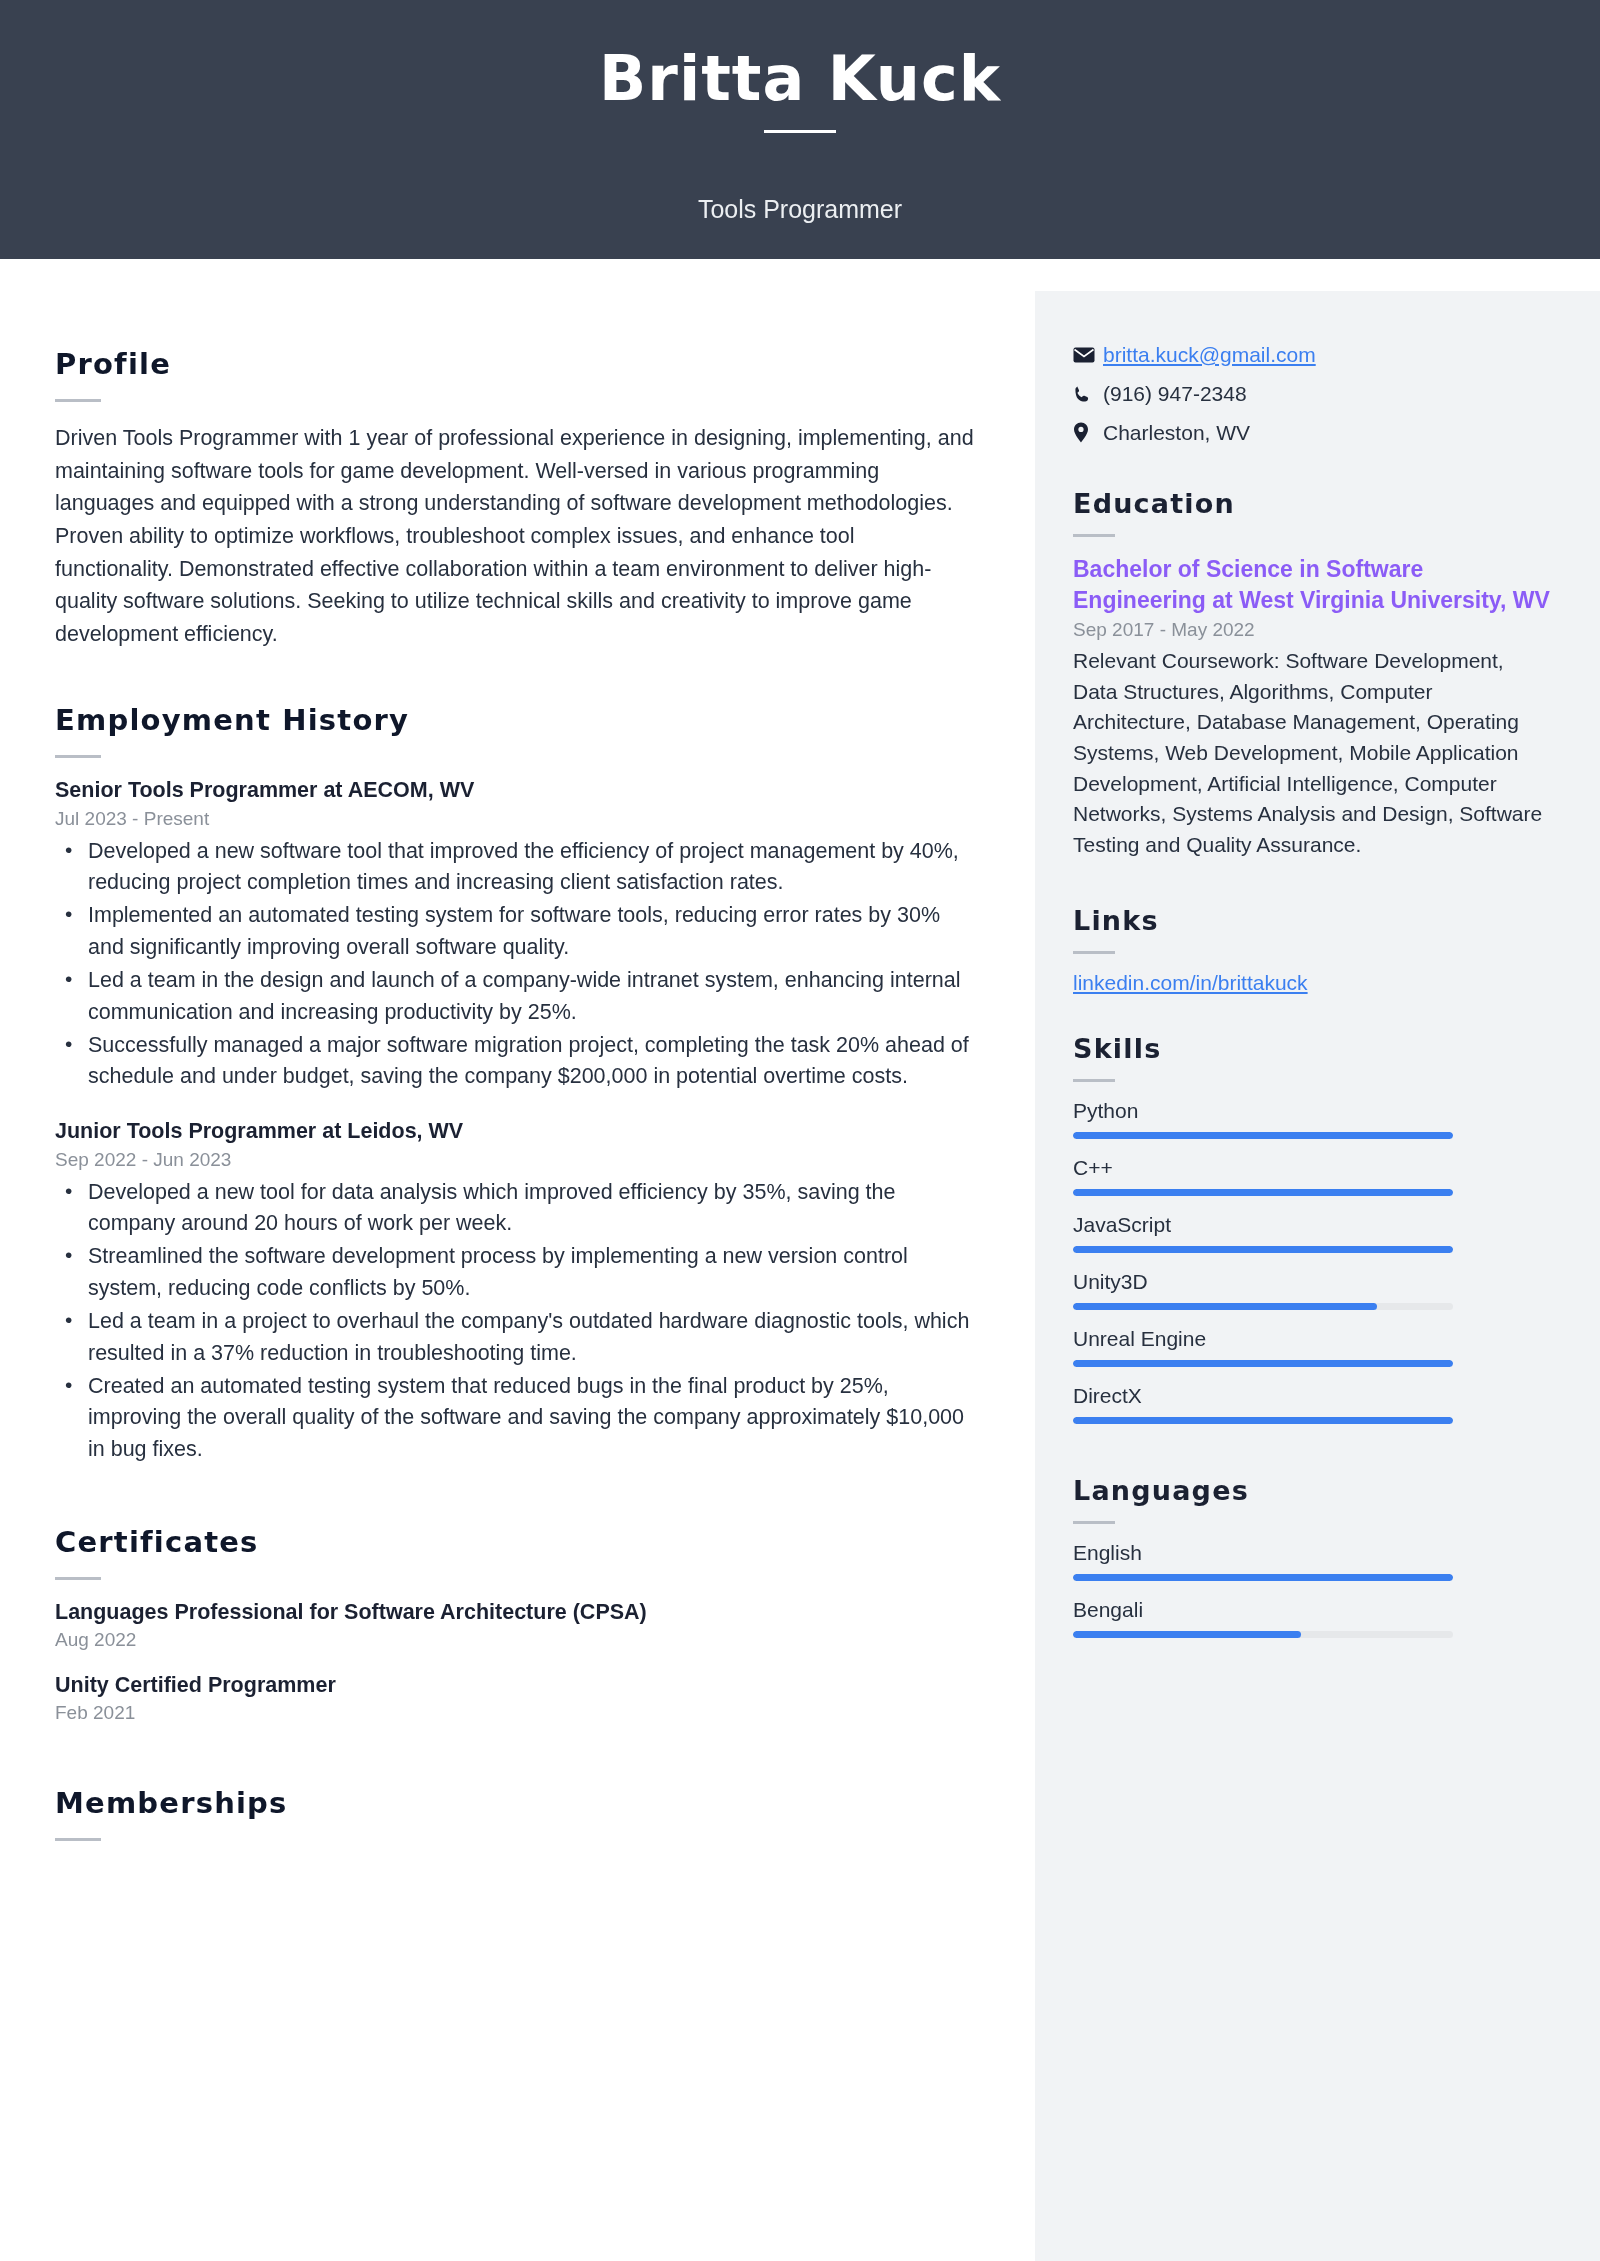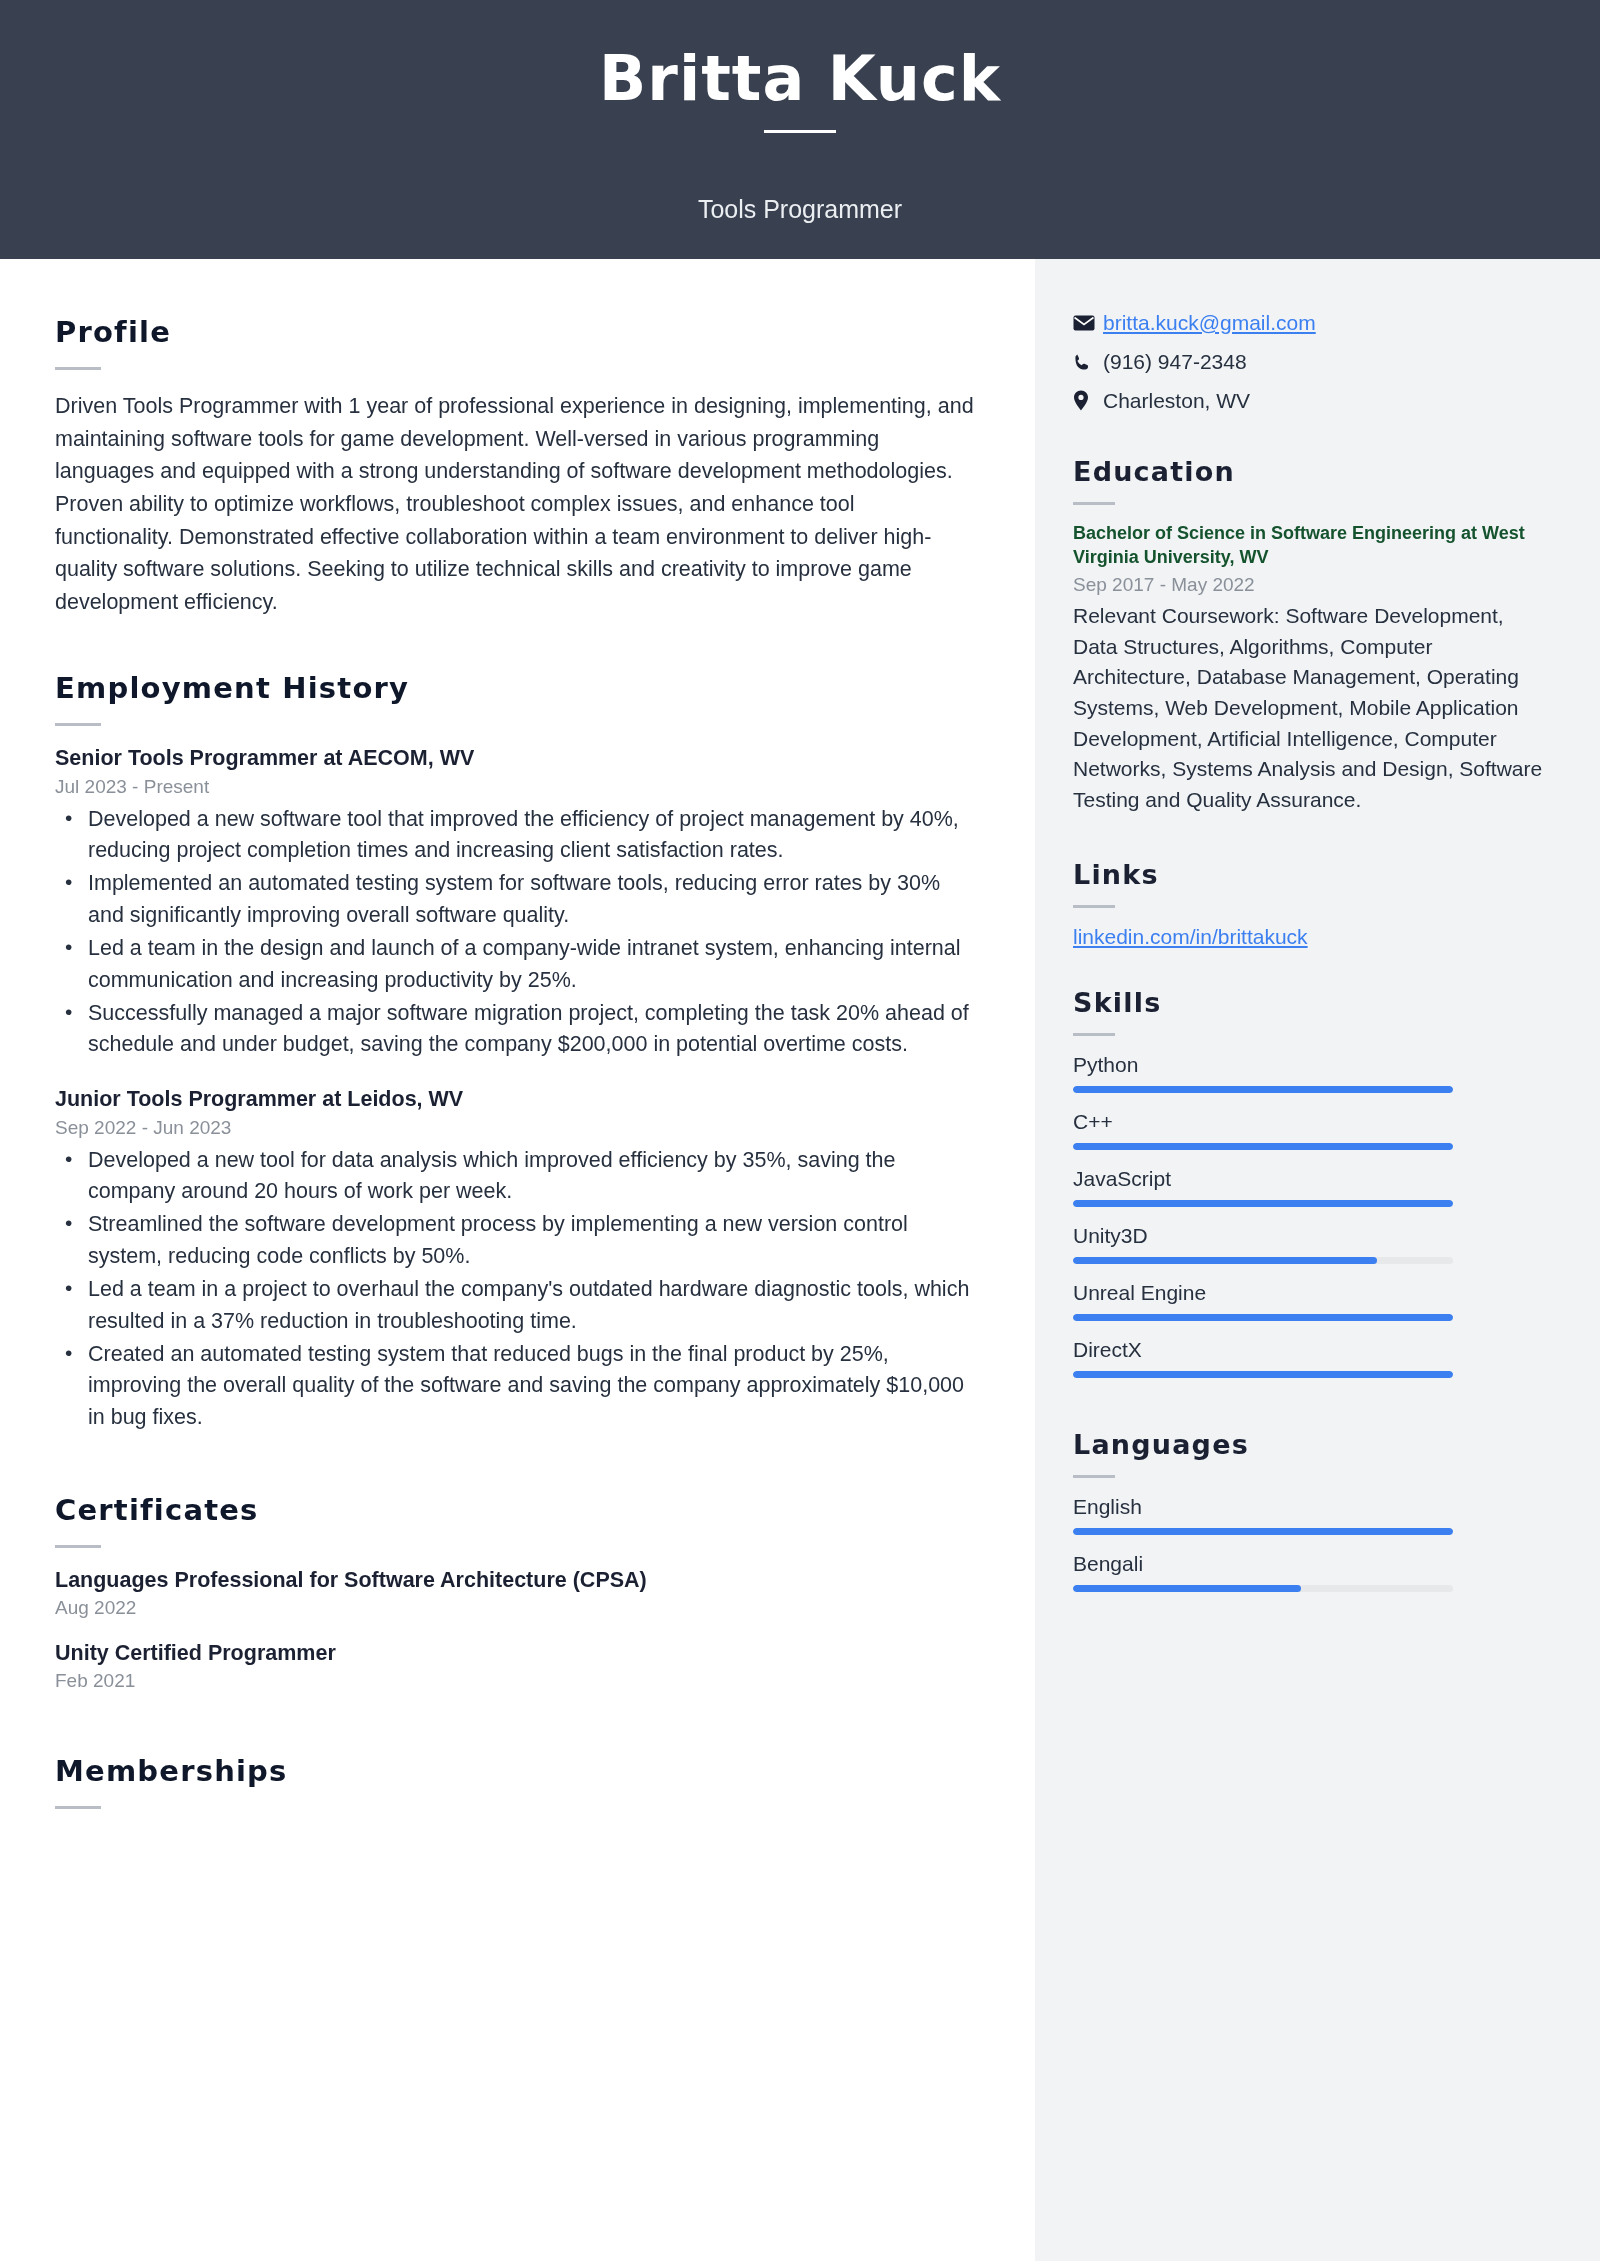--- a/index.html
+++ b/index.html
@@ -11,20 +11,21 @@
     background: #ffffff;
     overflow: hidden;
   }
 
   .resume {
     width: 1600px;
     height: 2261px;
     position: relative;
     display: flex;
     flex-direction: column;
+    gap: 32px;
   }
 
   
   .header {
     background: #394150;
     height: 259px;
     flex: 0 0 259px;
     display: flex;
     flex-direction: column;
     align-items: center;
@@ -183,23 +184,23 @@
     font-size: 21px;
     color: #27303f;
     font-family: "Liberation Sans", sans-serif;
   }
   .contact-val.link {
     color: #3b7ff0;
     text-decoration: underline;
   }
 
   .edu-title {
-    font-size: 18px;
-    font-weight: bold;
-    color: #14532d;
+    font-size: 23px;
+    font-weight: bold;
+    color: #8b5cf6;
     line-height: 1.33;
     margin-bottom: 4px;
   }
   .edu-dates {
     font-size: 19px;
     color: #8a9099;
     margin-bottom: 5px;
   }
   .edu-desc {
     font-size: 21px;

